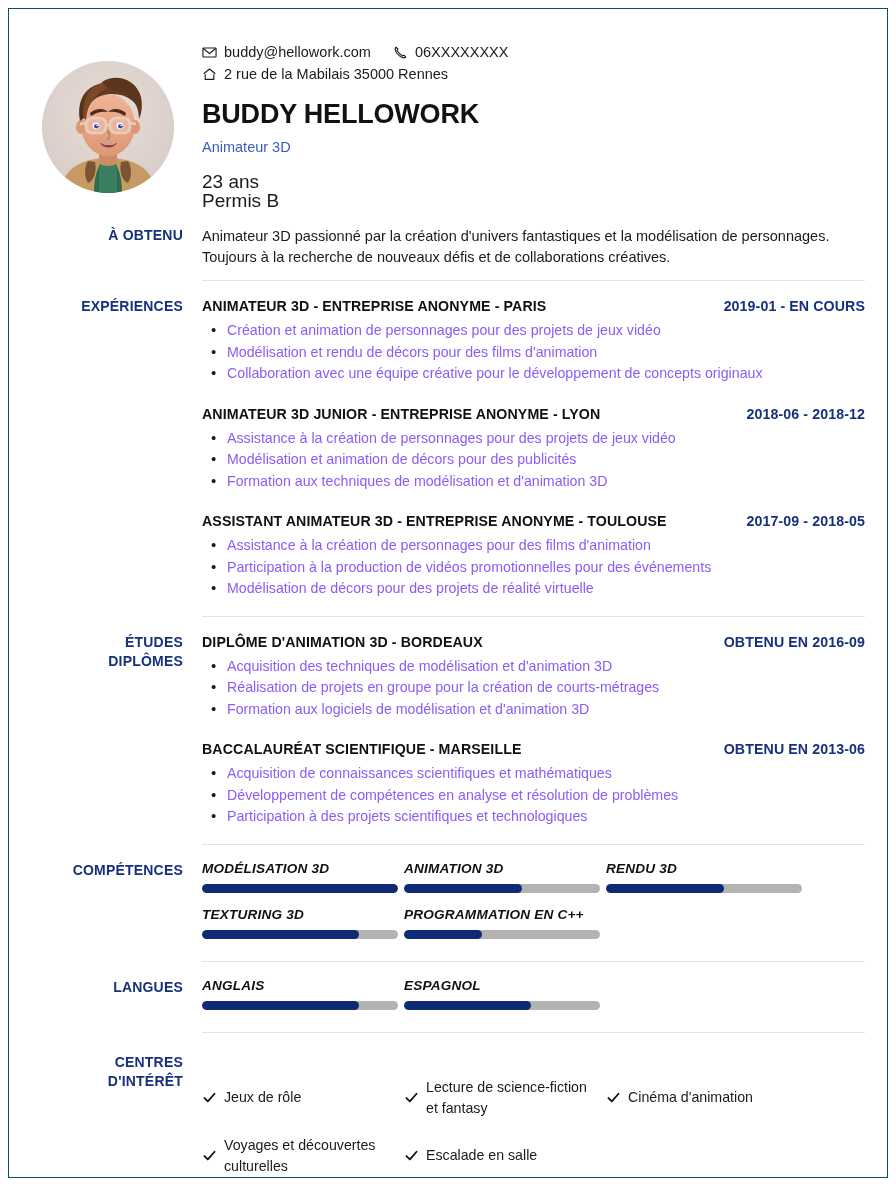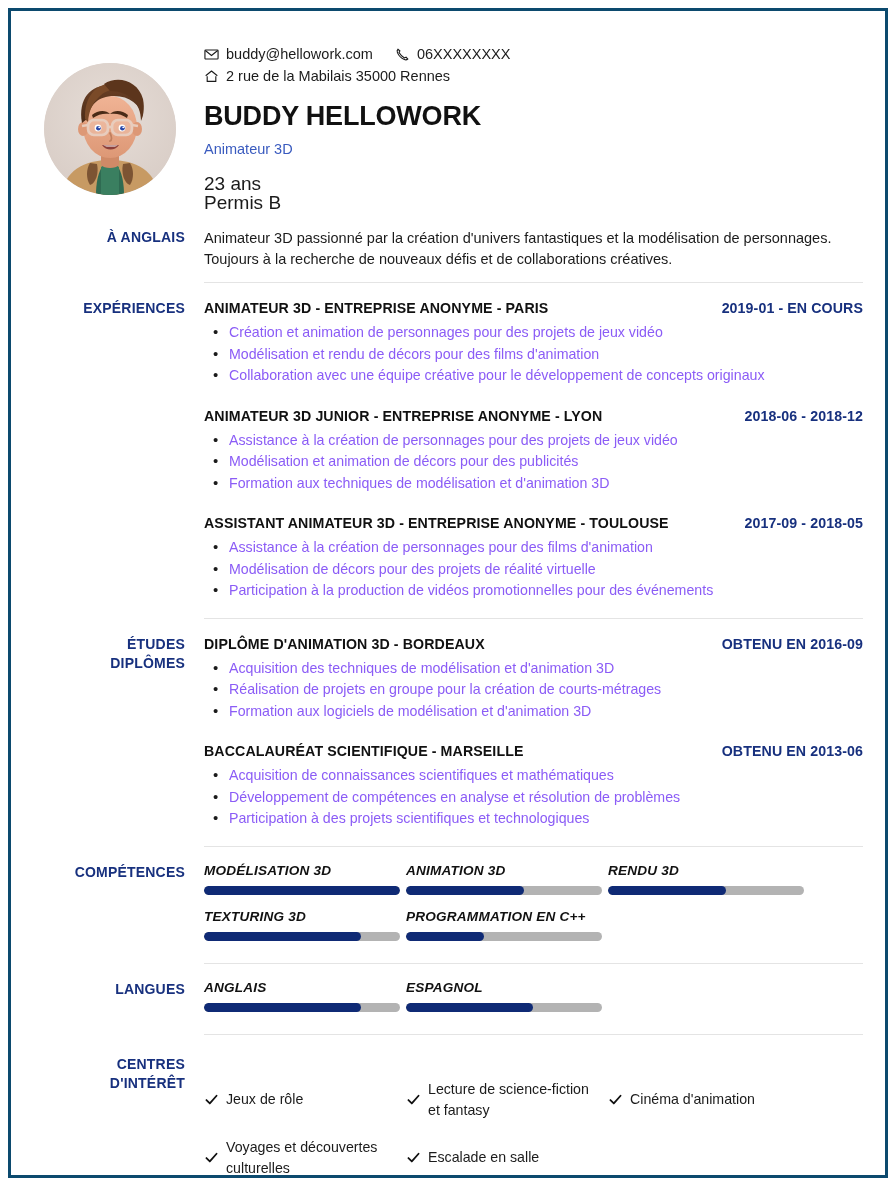--- a/index.html
+++ b/index.html
@@ -6,21 +6,21 @@
   html, body {
     width: 896px; height: 1186px;
     background: #ffffff;
     font-family: "Liberation Sans", sans-serif;
     -webkit-font-smoothing: antialiased;
   }
   #page {
     position: absolute;
     left: 8px; top: 8px;
     width: 880px; height: 1170px;
-    border: 3px solid #0c4a6e;
+    border: 1px solid #0c4a6e;
     background: #ffffff;
     overflow: hidden;
   }
   .inner { padding: 26px 22px 0 22px; }
 
   
   .header { display: flex; align-items: flex-start; }
   .avatar-col { width: 163px; flex: 0 0 163px; padding-top: 26px; }
   .avatar {
     width: 132px; height: 132px; border-radius: 50%;
@@ -218,21 +218,21 @@
       <div class="meta">
         <div>23 ans</div>
         <div>Permis B</div>
       </div>
     </div>
   </div>
 
   <div class="sp-16"></div>
 
   <div class="section">
-    <div class="label-col">À ANGLAIS</div>
+    <div class="label-col">À OBTENU</div>
     <div class="content-col">
       <div class="about-text">Animateur 3D passionné par la création d'univers fantastiques et la modélisation de personnages. Toujours à la recherche de nouveaux défis et de collaborations créatives.</div>
     </div>
   </div>
 
   <div class="sp-12"></div>
   <div class="rule"></div>
   <div class="sp-16"></div>
 
   <div class="section">
@@ -267,22 +267,22 @@
 
       <div class="sp-16"></div>
 
       <div class="entry">
         <div class="entry-head">
           <div class="entry-title">ASSISTANT ANIMATEUR 3D - ENTREPRISE ANONYME - TOULOUSE</div>
           <div class="entry-date">2017-09 - 2018-05</div>
         </div>
         <ul class="bullets">
           <li>Assistance à la création de personnages pour des films d'animation</li>
+          <li>Participation à la production de vidéos promotionnelles pour des événements</li>
           <li>Modélisation de décors pour des projets de réalité virtuelle</li>
-          <li>Participation à la production de vidéos promotionnelles pour des événements</li>
         </ul>
       </div>
 
     </div>
   </div>
 
   <div class="sp-12"></div>
   <div class="rule"></div>
   <div class="sp-16"></div>
 

